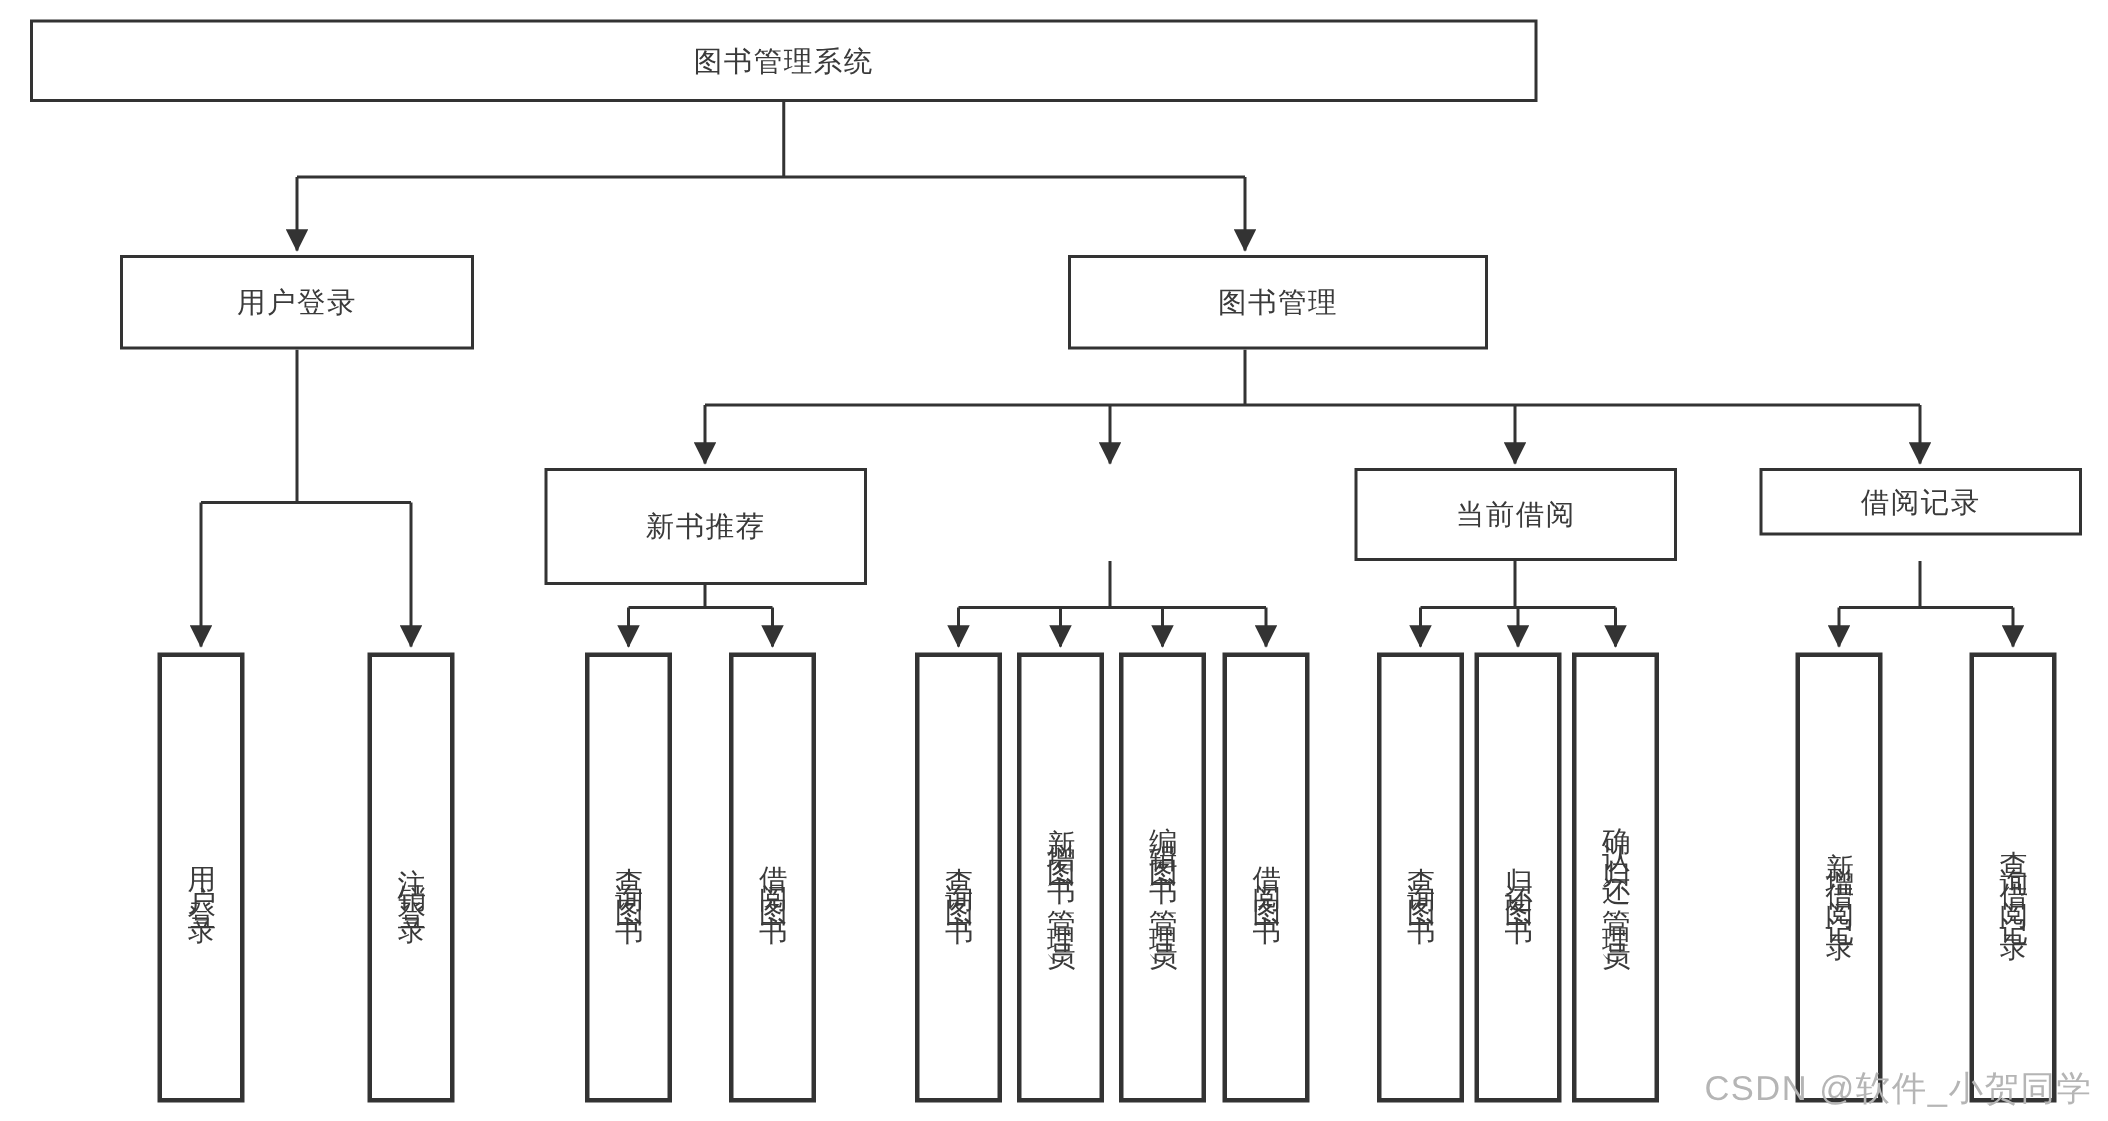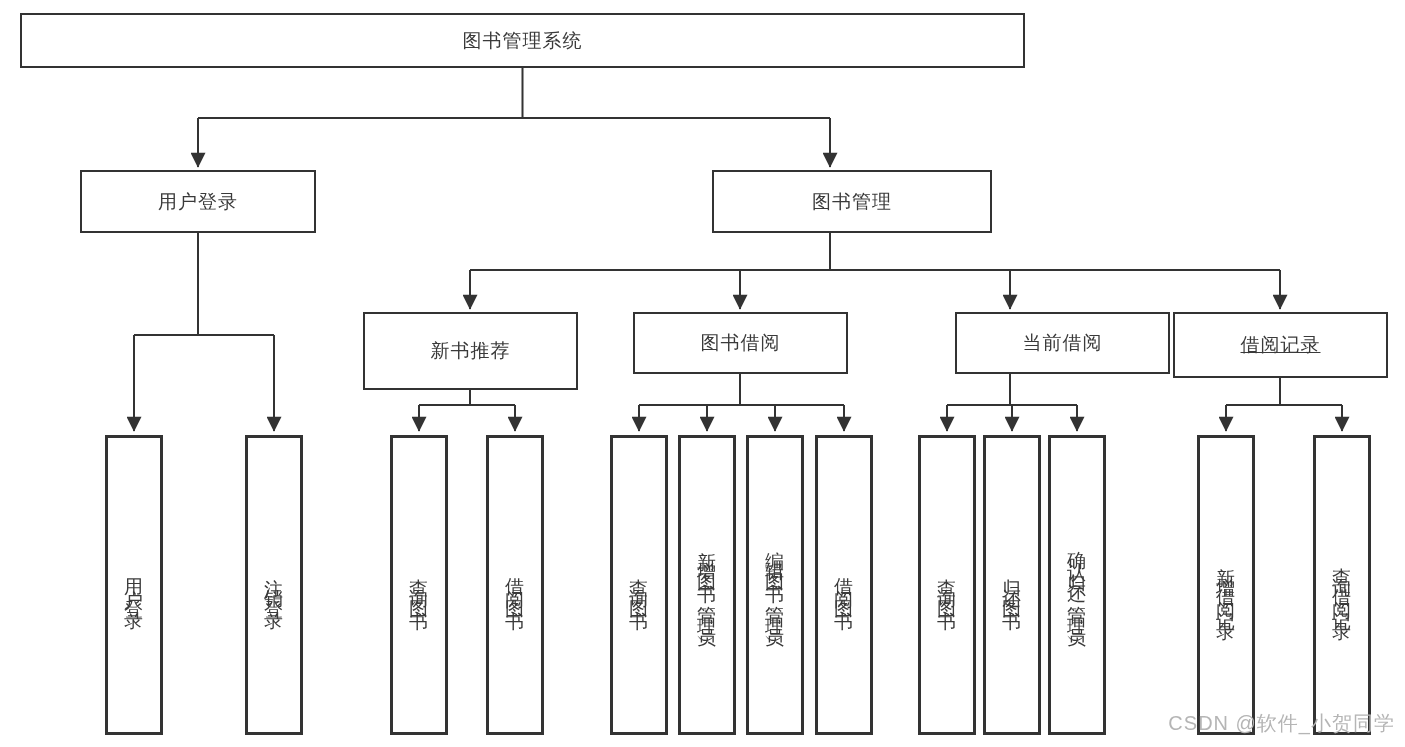--- a/index.html
+++ b/index.html
@@ -25,32 +25,32 @@
     letter-spacing:11px;line-height:1;
   }
   
   .n-root{left:20px;top:13px;width:1005px;height:55px;}
   
   .n-l2a{left:80px;top:170px;width:236px;height:63px;}
   .n-l2b{left:712px;top:170px;width:280px;height:63px;}
   
   .n-l3a{left:363px;top:312px;width:215px;height:78px;}
   .n-l3b{left:633px;top:312px;width:215px;height:62px;}
-  .n-l3c{left:955px;top:312px;width:215px;height:62px;}
-  .n-l3d{left:1173px;top:312px;width:215px;height:66px;text-decoration:underline;}
+  .n-l3c{left:903px;top:312px;width:215px;height:62px;}
+  .n-l3d{left:1173px;top:312px;width:215px;height:45px;}
   
   .leaf{top:435px;width:58px;height:300px;}
   .n-a1{left:105px;} .n-a2{left:245px;}
   .n-b1{left:390px;} .n-b2{left:486px;}
   .n-c1{left:610px;} .n-c2{left:678px;} .n-c3{left:746px;} .n-c4{left:815px;}
   .n-d1{left:918px;} .n-d2{left:983px;} .n-d3{left:1048px;}
   .n-e1{left:1197px;} .n-e2{left:1313px;}
   .watermark{
     position:absolute;z-index:3;right:10px;top:710px;
-    font-size:20px;color:var(--wm);letter-spacing:1px;white-space:nowrap;
+    font-size:23px;color:var(--wm);letter-spacing:1px;white-space:nowrap;
   }
 </style>
 </head>
 <body>
 
 <div class="stage">
 
   <svg class="wires" width="1405" height="747" viewBox="0 0 1405 747">
     <defs>
       <marker id="arr" viewBox="0 0 10 10" refX="9.5" refY="5" markerUnits="userSpaceOnUse" markerWidth="20" markerHeight="15" orient="auto">
@@ -88,21 +88,20 @@
       <line x1="1342" y1="405" x2="1342" y2="431" marker-end="url(#arr)"></line>
     </g>
   </svg>
 
   <div class="box h n-root">图书管理系统</div>
 
   <div class="box h n-l2a">用户登录</div>
   <div class="box h n-l2b">图书管理</div>
 
   <div class="box h n-l3a">新书推荐</div>
-  <div class="box h n-l3b">图书借阅</div>
   <div class="box h n-l3c">当前借阅</div>
   <div class="box h n-l3d">借阅记录</div>
 
   <div class="box v leaf n-a1">用户登录</div>
   <div class="box v leaf n-a2">注销登录</div>
 
   <div class="box v leaf n-b1">查询图书</div>
   <div class="box v leaf n-b2">借阅图书</div>
 
   <div class="box v leaf n-c1">查询图书</div>

